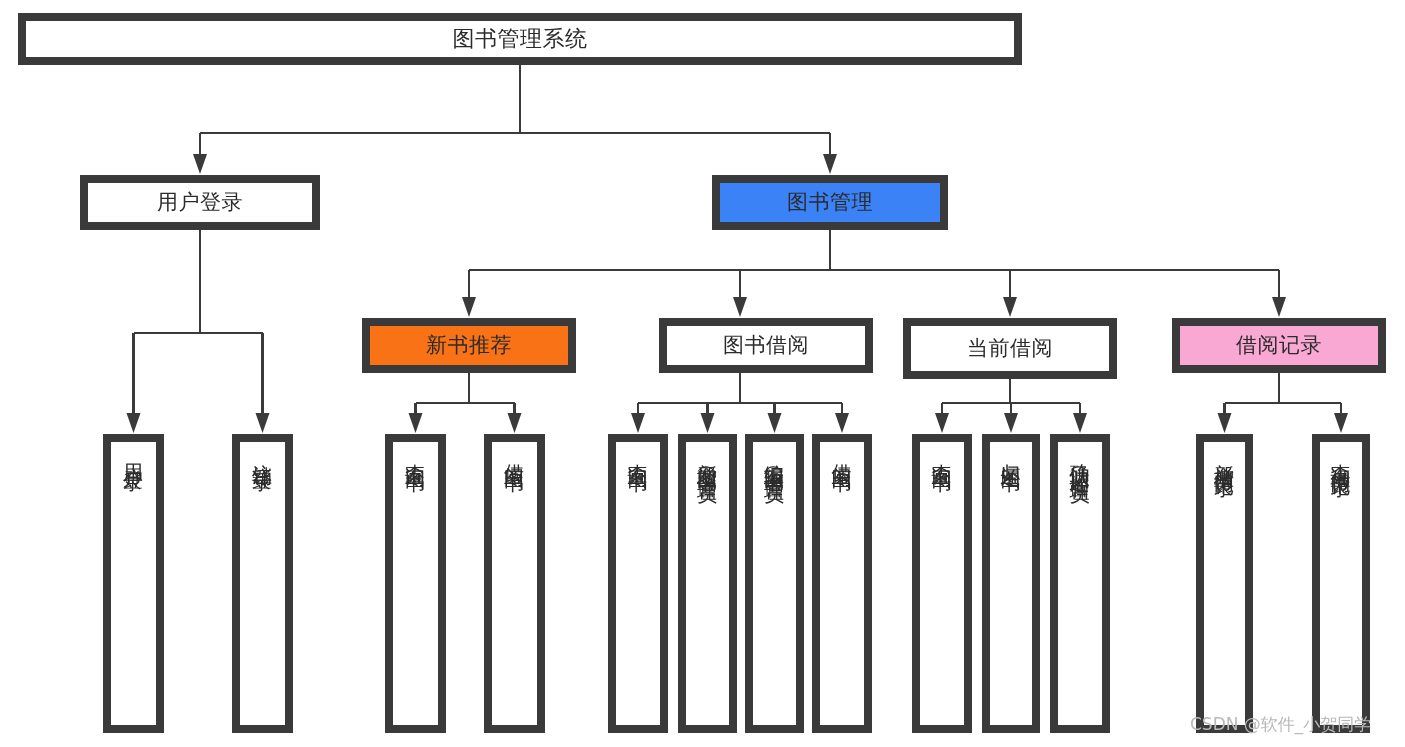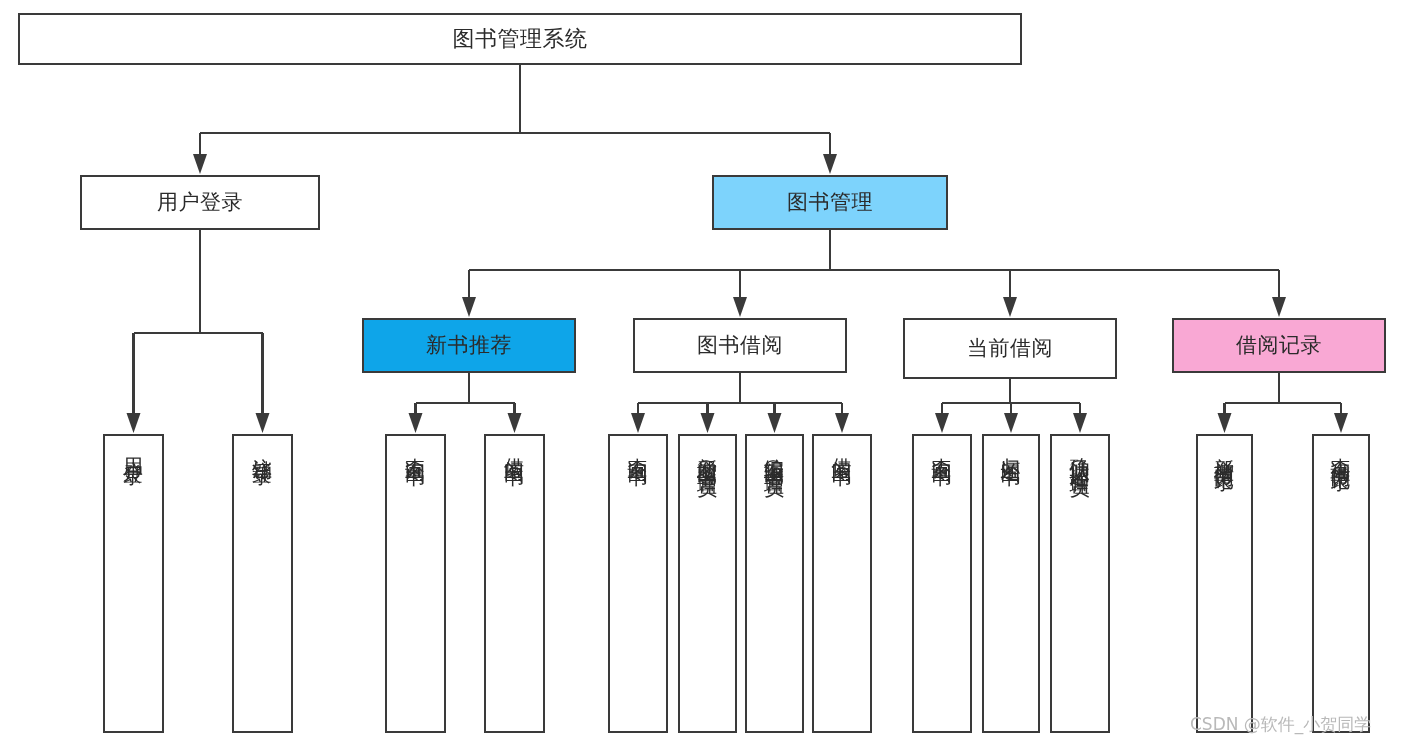--- a/index.html
+++ b/index.html
@@ -23,21 +23,21 @@
     left: 0;
     top: 0;
     width: 1405px;
     height: 747px;
     pointer-events: none;
   }
   .node {
     position: absolute;
     box-sizing: border-box;
     background: #ffffff;
-    border: 2px solid #7f1d1d;
+    border: 8px solid #7f1d1d;
     display: flex;
     align-items: center;
     justify-content: center;
     color: #2b2b2b;
     z-index: 2;
   }
   .node .label {
     display: block;
     text-align: center;
     line-height: 1.12;
@@ -131,27 +131,27 @@
       <line x1="1341" y1="403" x2="1341" y2="414" stroke="#3a3a3a" stroke-width="2.5" shape-rendering="crispEdges"></line>
       <path d="M 1334 413 L 1348 413 L 1341 433 Z" fill="#3a3a3a"></path>
     </svg>
   <div id="node-layer">
       <div class="node horiz root" style="left: 18px; top: 13px; width: 1004px; height: 52px; border-color: rgb(58, 58, 58); background: rgb(255, 255, 255); color: rgb(43, 43, 43);">
         <span class="label">图书管理系统</span>
       </div>
       <div class="node horiz" style="left: 80px; top: 175px; width: 240px; height: 55px; border-color: rgb(58, 58, 58); background: rgb(255, 255, 255); color: rgb(43, 43, 43);">
         <span class="label">用户登录</span>
       </div>
-      <div class="node horiz" style="left: 712px; top: 175px; width: 236px; height: 55px; border-color: rgb(58, 58, 58); background: #7dd3fc; color: rgb(43, 43, 43);">
+      <div class="node horiz" style="left: 712px; top: 175px; width: 236px; height: 55px; border-color: rgb(58, 58, 58); background: #3b82f6; color: rgb(43, 43, 43);">
         <span class="label">图书管理</span>
       </div>
-      <div class="node horiz" style="left: 362px; top: 318px; width: 214px; height: 55px; border-color: rgb(58, 58, 58); background: #0ea5e9; color: rgb(43, 43, 43);">
+      <div class="node horiz" style="left: 362px; top: 318px; width: 214px; height: 55px; border-color: rgb(58, 58, 58); background: #f97316; color: rgb(43, 43, 43);">
         <span class="label">新书推荐</span>
       </div>
-      <div class="node horiz" style="left: 633px; top: 318px; width: 214px; height: 55px; border-color: rgb(58, 58, 58); background: rgb(255, 255, 255); color: rgb(43, 43, 43);">
+      <div class="node horiz" style="left: 659px; top: 318px; width: 214px; height: 55px; border-color: rgb(58, 58, 58); background: rgb(255, 255, 255); color: rgb(43, 43, 43);">
         <span class="label">图书借阅</span>
       </div>
       <div class="node horiz" style="left: 903px; top: 318px; width: 214px; height: 61px; border-color: rgb(58, 58, 58); background: rgb(255, 255, 255); color: rgb(43, 43, 43);">
         <span class="label">当前借阅</span>
       </div>
       <div class="node horiz" style="left: 1172px; top: 318px; width: 214px; height: 55px; border-color: rgb(58, 58, 58); background: #f9a8d4; color: rgb(43, 43, 43);">
         <span class="label">借阅记录</span>
       </div>
       <div class="node vert" style="left: 103px; top: 434px; width: 61px; height: 299px; border-color: rgb(58, 58, 58); background: rgb(255, 255, 255); color: rgb(43, 43, 43);">
         <span class="label">用户登录</span>

